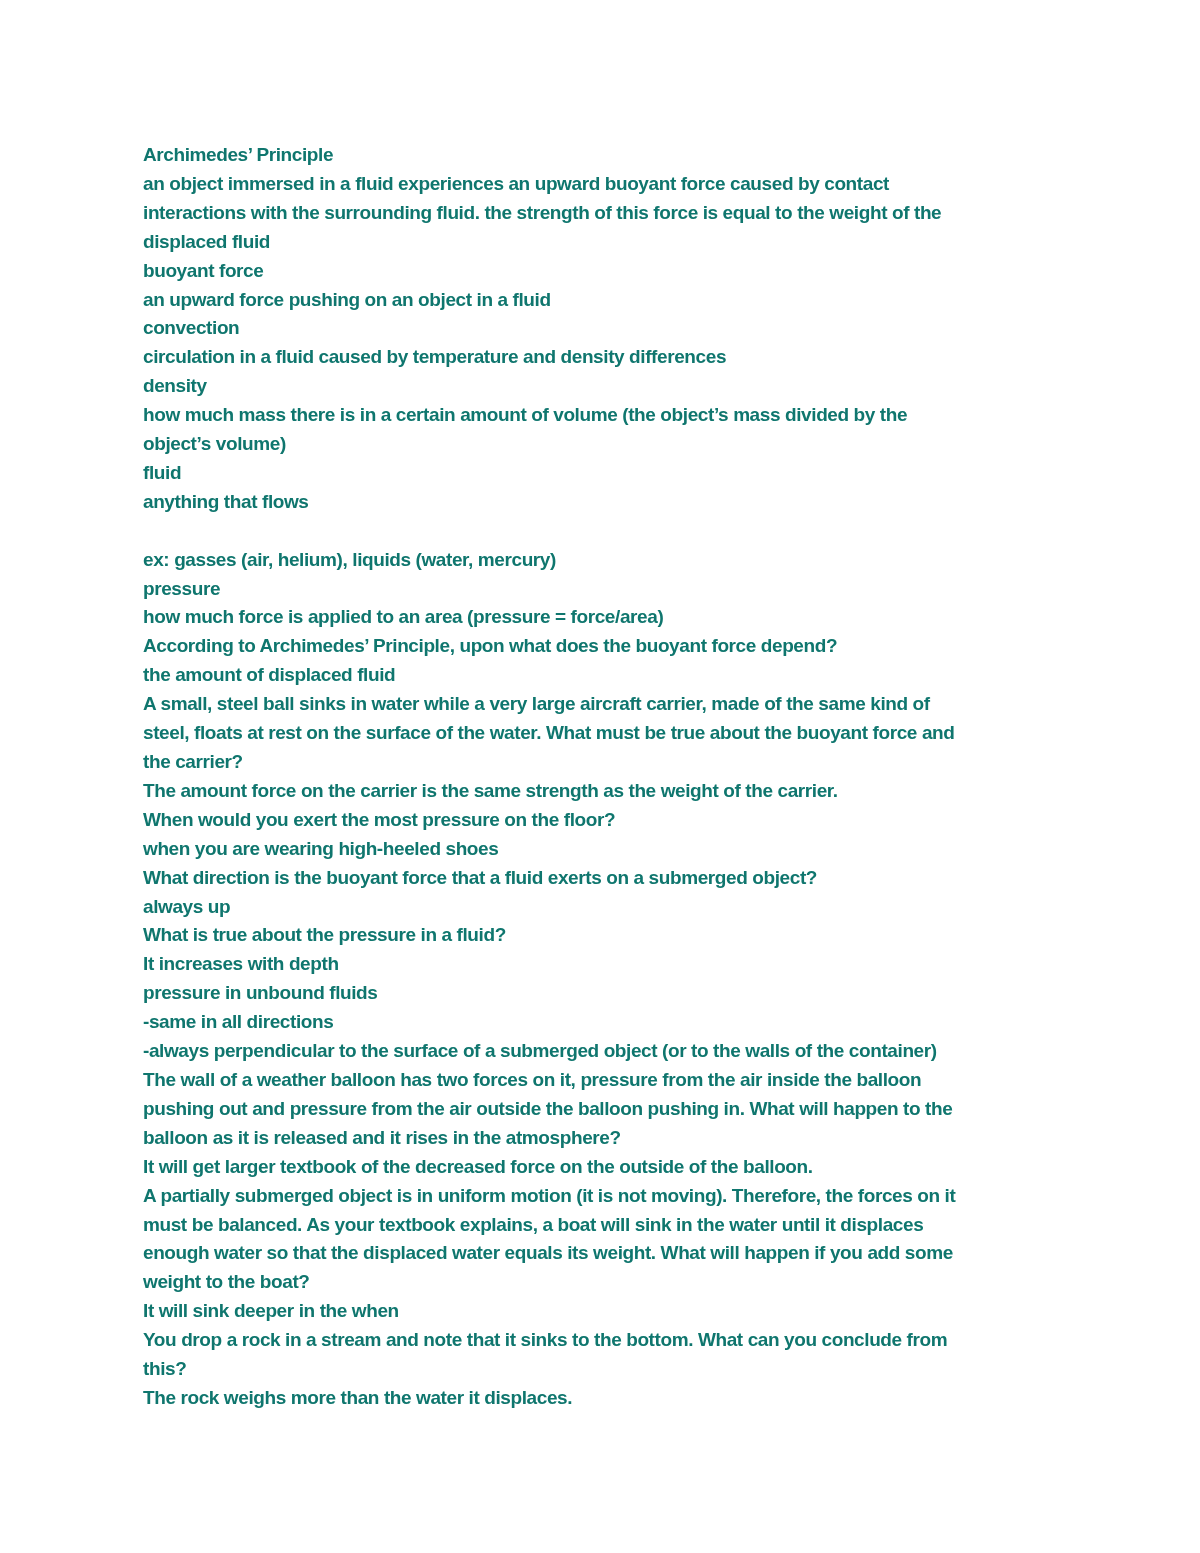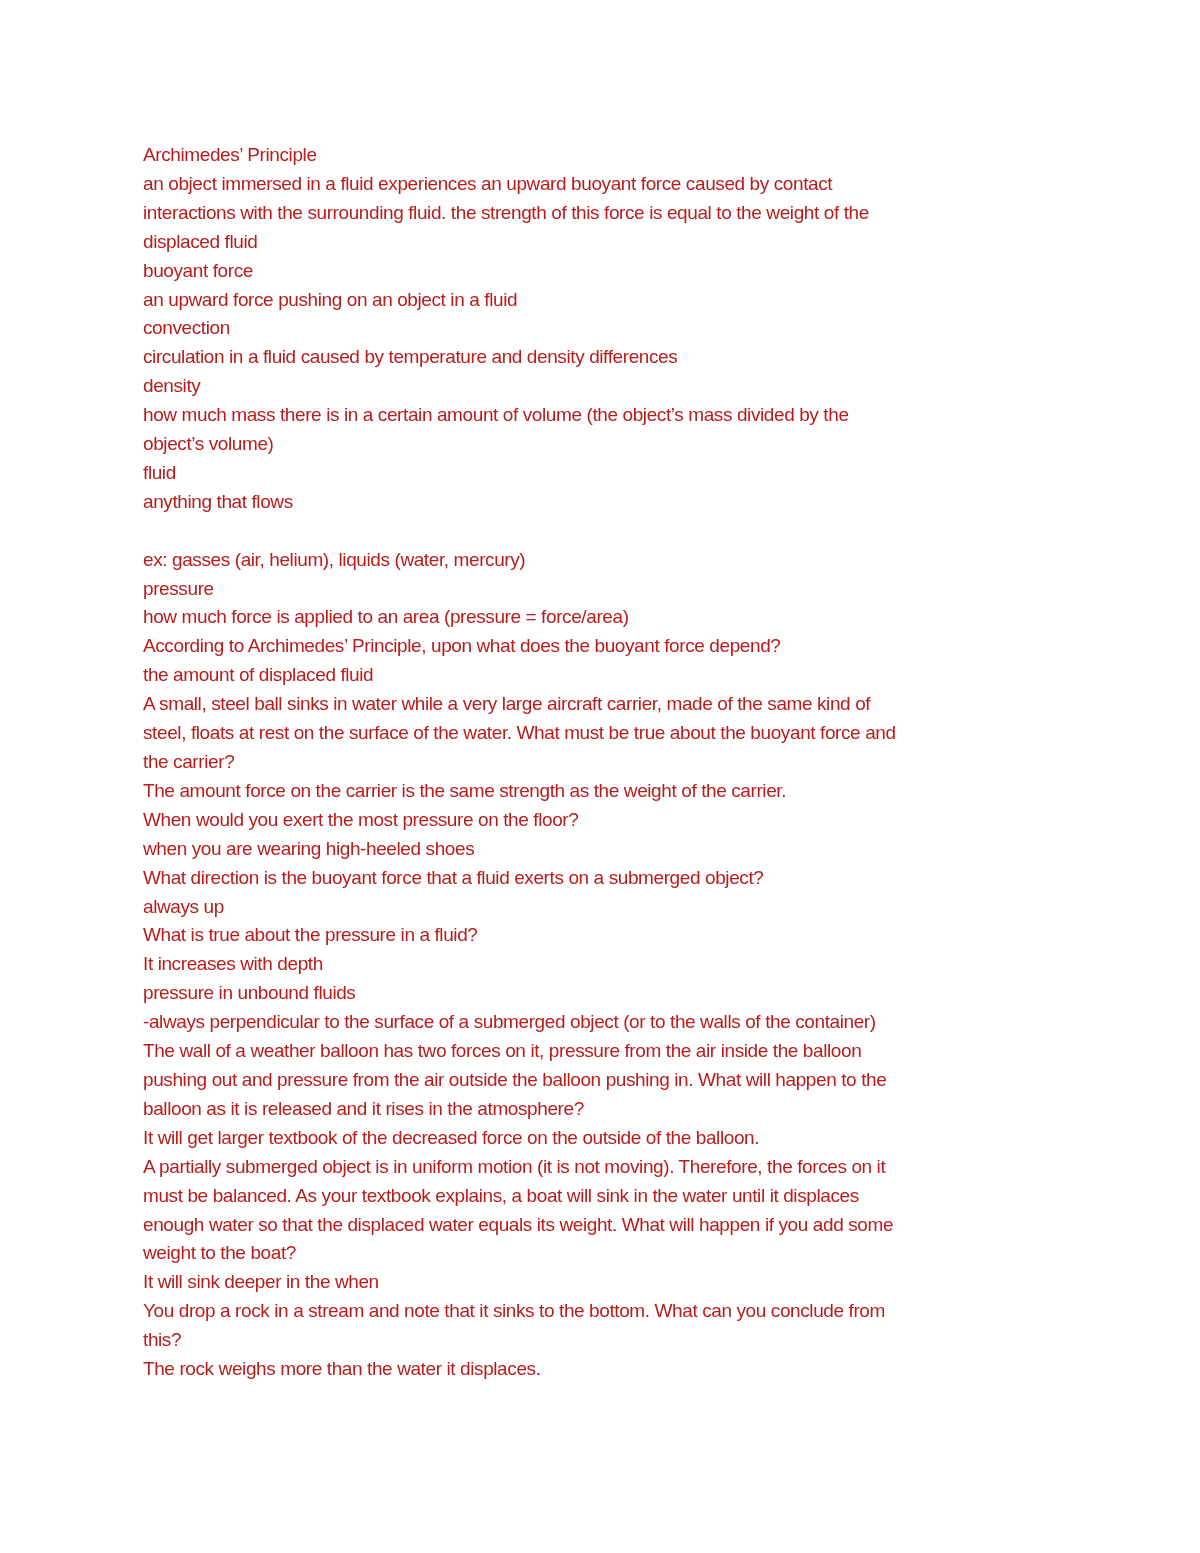--- a/index.html
+++ b/index.html
@@ -12,23 +12,23 @@
     width: 1200px;
     height: 1553px;
     background: #ffffff;
     overflow: hidden;
   }
   .doc-body {
     position: absolute;
     top: 141px;
     left: 143px;
     right: 90px;
-    color: #b91c1c;
+    color: #0f766e;
     font-family: "Liberation Sans", sans-serif;
-    font-weight: normal;
+    font-weight: bold;
     font-size: 19px;
     line-height: 28.9px;
     letter-spacing: -0.4px;
   }
   .line {
     min-height: 28.9px;
     white-space: nowrap;
   }
 </style>
 </head>
@@ -59,20 +59,21 @@
       <div class="line">steel, floats at rest on the surface of the water. What must be true about the buoyant force and</div>
       <div class="line">the carrier?</div>
       <div class="line">The amount force on the carrier is the same strength as the weight of the carrier.</div>
       <div class="line">When would you exert the most pressure on the floor?</div>
       <div class="line">when you are wearing high-heeled shoes</div>
       <div class="line">What direction is the buoyant force that a fluid exerts on a submerged object?</div>
       <div class="line">always up</div>
       <div class="line">What is true about the pressure in a fluid?</div>
       <div class="line">It increases with depth</div>
       <div class="line">pressure in unbound fluids</div>
+      <div class="line">-same in all directions</div>
       <div class="line">-always perpendicular to the surface of a submerged object (or to the walls of the container)</div>
       <div class="line">The wall of a weather balloon has two forces on it, pressure from the air inside the balloon</div>
       <div class="line">pushing out and pressure from the air outside the balloon pushing in. What will happen to the</div>
       <div class="line">balloon as it is released and it rises in the atmosphere?</div>
       <div class="line">It will get larger textbook of the decreased force on the outside of the balloon.</div>
       <div class="line">A partially submerged object is in uniform motion (it is not moving). Therefore, the forces on it</div>
       <div class="line">must be balanced. As your textbook explains, a boat will sink in the water until it displaces</div>
       <div class="line">enough water so that the displaced water equals its weight. What will happen if you add some</div>
       <div class="line">weight to the boat?</div>
       <div class="line">It will sink deeper in the when</div>

